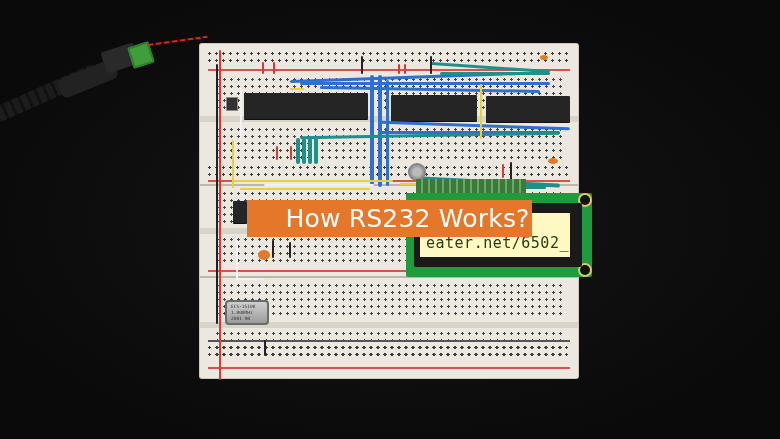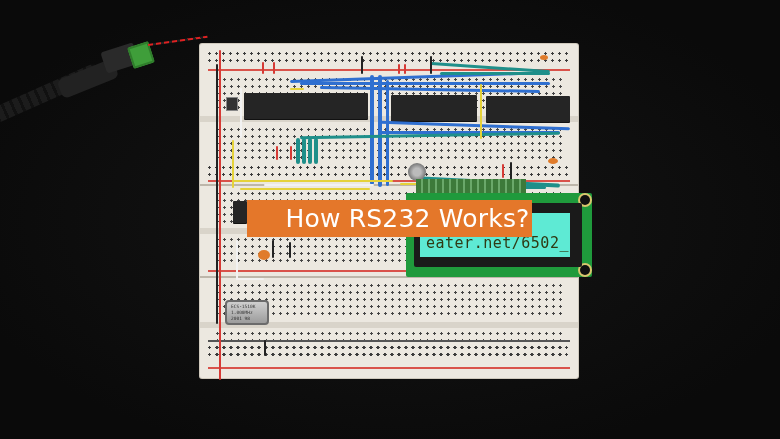--- a/index.html
+++ b/index.html
@@ -31,21 +31,21 @@
     .blue { background:#2f6fd0; }
     .teal { background:#1f8f8a; }
     .yel { background:#e5d23a; }
     .wht { background:#f2f2f2; }
     .red { background:#d63a35; }
     .blk { background:#222; }
 
     
     .lcd { position:absolute; left:406px; top:193px; width:186px; height:84px; background:#1f9a3c; border-radius:2px; }
     .lcd .bezel { position:absolute; left:8px; top:10px; width:168px; height:64px; background:#1a1a1a; border-radius:2px; }
-    .lcd .screen { position:absolute; left:14px; top:20px; width:150px; height:44px; background:#5eead4; }
+    .lcd .screen { position:absolute; left:14px; top:20px; width:150px; height:44px; background:#fef9c3; }
     .lcd .line { position:absolute; left:6px; font-family:"DejaVu Sans Mono", monospace; font-size:15px; color:#2f3a14; letter-spacing:0.5px; white-space:pre; }
     .lcd .hole { position:absolute; width:10px; height:10px; border-radius:50%; background:#111; box-shadow:0 0 0 2px #d9c66e; }
     .lcd .pins { position:absolute; left:10px; top:-14px; width:110px; height:14px; background-image:repeating-linear-gradient(90deg,#3d7a3a 0 5px,#6aa86a 5px 7px); }
 
     .crystal { position:absolute; left:225px; top:300px; width:44px; height:25px; background:linear-gradient(180deg,#cfcfcf,#9c9c9c); border:2px solid #6b6b6b; border-radius:4px; font-family:"DejaVu Sans Mono", monospace; font-size:4.5px; color:#333; line-height:6px; padding:2px 4px; box-sizing:border-box; }
     .pot { position:absolute; left:408px; top:163px; width:18px; height:18px; border-radius:50%; background:radial-gradient(circle,#bbb 30%,#777 70%); }
     .cap { position:absolute; width:12px; height:10px; border-radius:50%; background:#e07b2a; }
     .button { position:absolute; left:226px; top:97px; width:10px; height:12px; background:#333; border:1px solid #888; }
 
     

